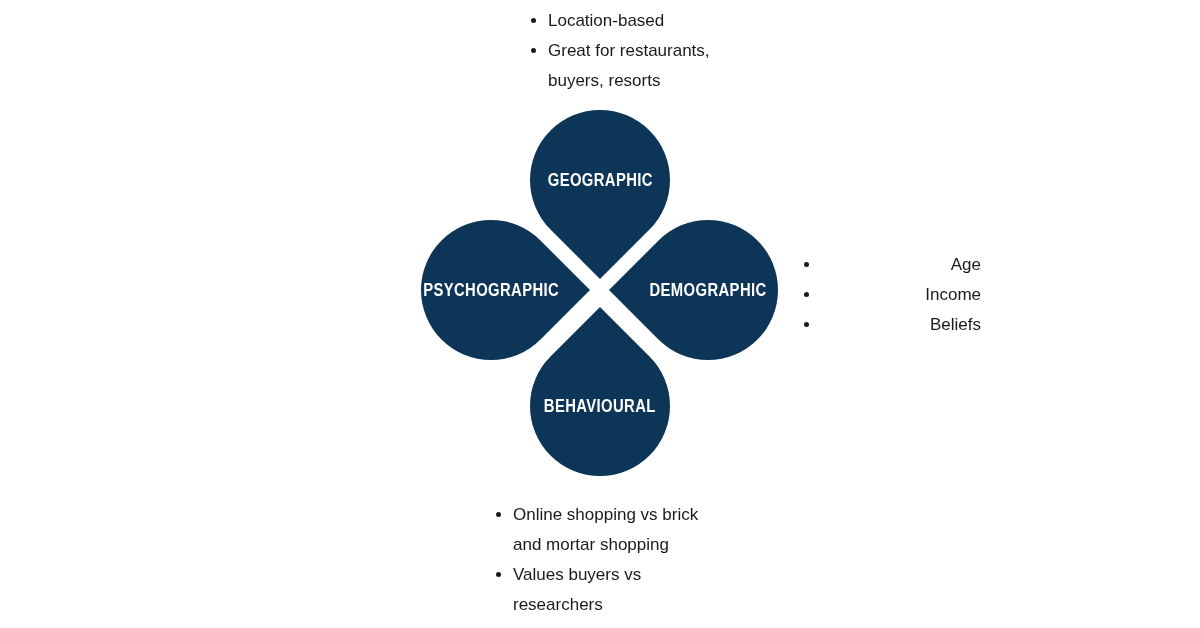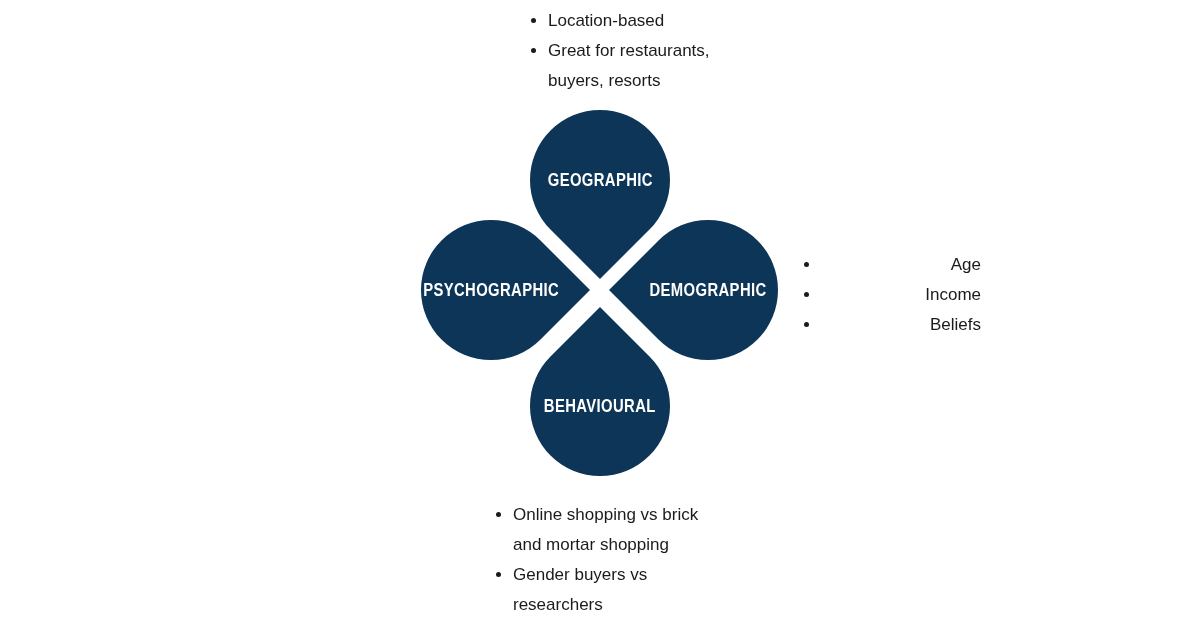--- a/index.html
+++ b/index.html
@@ -70,21 +70,21 @@
 
   <ul class="notes notes-demographic">
       <li>Age</li>
       <li>Income</li>
       <li>Beliefs</li>
     </ul>
 
   <ul class="notes notes-behavioural">
       <li>Online shopping vs brick
 and mortar shopping</li>
-      <li>Gender buyers vs
+      <li>Values buyers vs
 researchers</li>
     </ul>
 
   <div class="petal petal-top">
     <span class="petal-label">GEOGRAPHIC</span>
   </div>
 
   <div class="petal petal-right">
     <span class="petal-label">DEMOGRAPHIC</span>
   </div>

